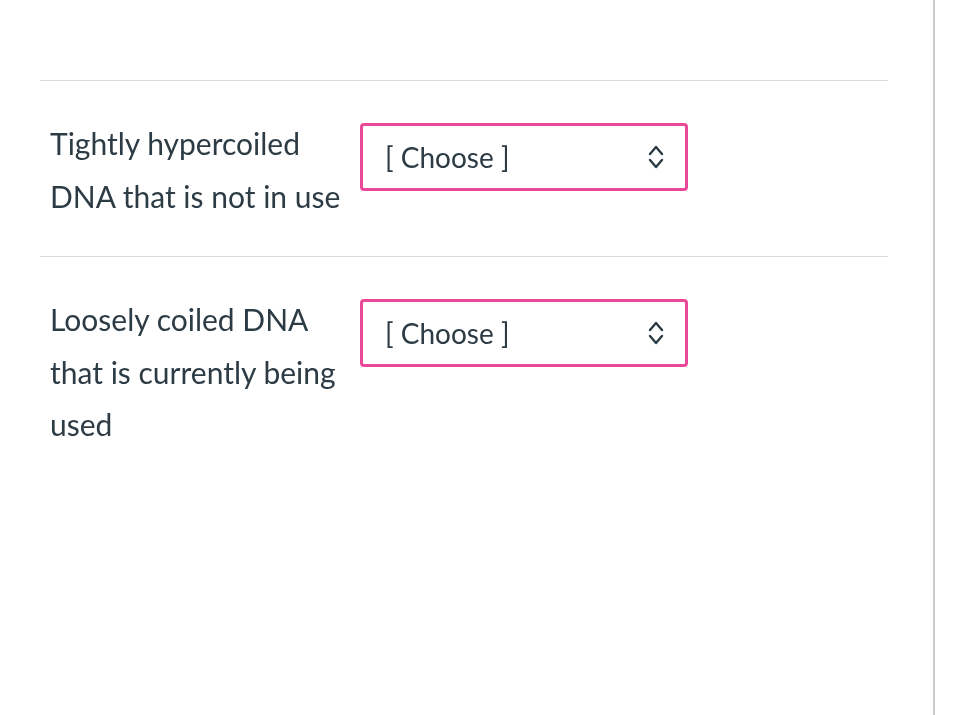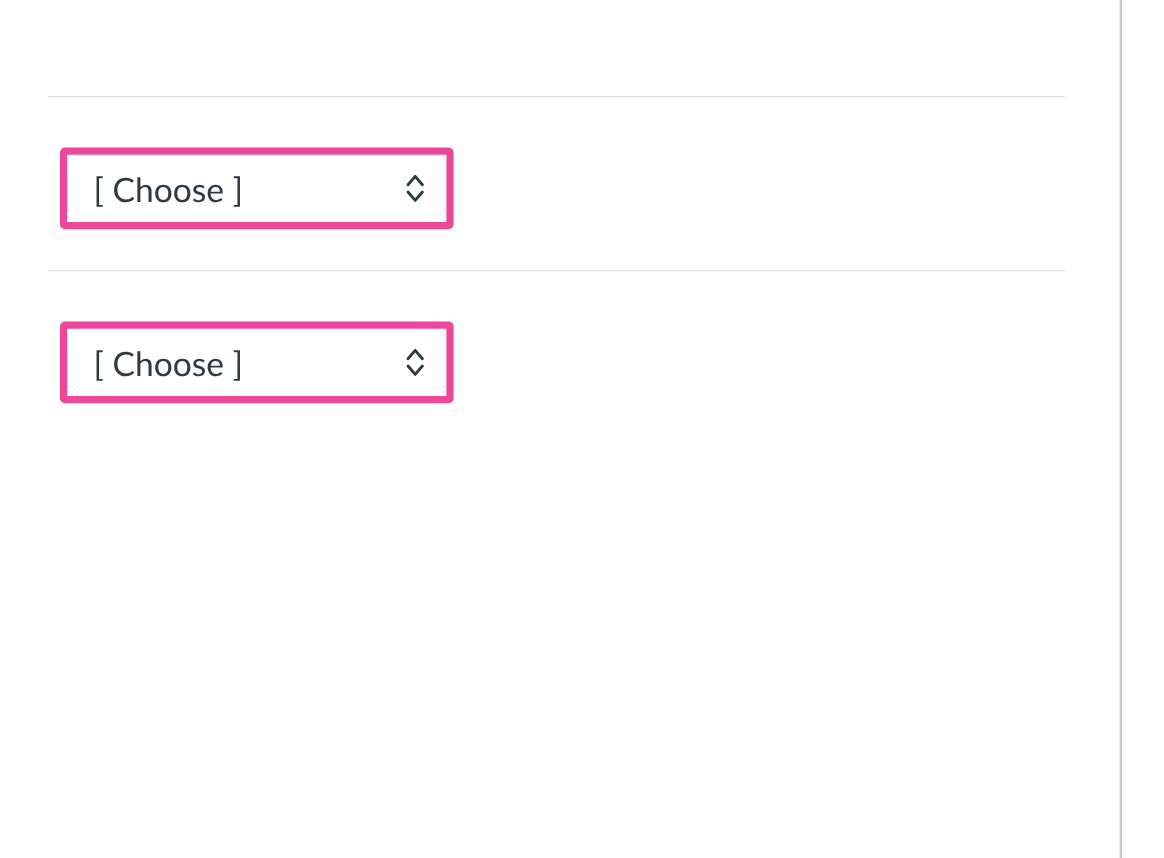--- a/index.html
+++ b/index.html
@@ -53,21 +53,21 @@
     }
     .select-wrap {
       position: relative;
       width: 328px;
       height: 68px;
       margin-top: 6px;
     }
     .select-box {
       width: 100%;
       height: 100%;
-      border: 6px solid #ec4899;
+      border: 3px solid #ec4899;
       border-radius: 4px;
       background: #ffffff;
       display: flex;
       align-items: center;
       padding-left: 22px;
       padding-right: 50px;
       font-size: 28px;
       color: #2d3b45;
       cursor: pointer;
       user-select: none;
@@ -90,36 +90,38 @@
   </style>
 </head>
 <body>
 
 <div class="outer-frame">
   <div class="content">
 
     <hr class="divider-top">
 
     <div class="match-row">
+      <div class="match-label">Tightly hypercoiled DNA that is not in use</div>
       <div class="select-wrap">
         <div class="select-box">
           <span>[ Choose ]</span>
         </div>
         <span class="select-icon">
           <svg width="20" height="26" viewBox="0 0 20 26">
             <path d="M4 10 L10 3 L16 10" fill="none" stroke="#2d3b45" stroke-width="2.4" stroke-linecap="round" stroke-linejoin="round"></path>
             <path d="M4 16 L10 23 L16 16" fill="none" stroke="#2d3b45" stroke-width="2.4" stroke-linecap="round" stroke-linejoin="round"></path>
           </svg>
         </span>
       </div>
     </div>
 
     <hr class="row-divider">
 
     <div class="match-row">
+      <div class="match-label">Loosely coiled DNA that is currently being used</div>
       <div class="select-wrap">
         <div class="select-box">
           <span>[ Choose ]</span>
         </div>
         <span class="select-icon">
           <svg width="20" height="26" viewBox="0 0 20 26">
             <path d="M4 10 L10 3 L16 10" fill="none" stroke="#2d3b45" stroke-width="2.4" stroke-linecap="round" stroke-linejoin="round"></path>
             <path d="M4 16 L10 23 L16 16" fill="none" stroke="#2d3b45" stroke-width="2.4" stroke-linecap="round" stroke-linejoin="round"></path>
           </svg>
         </span>

